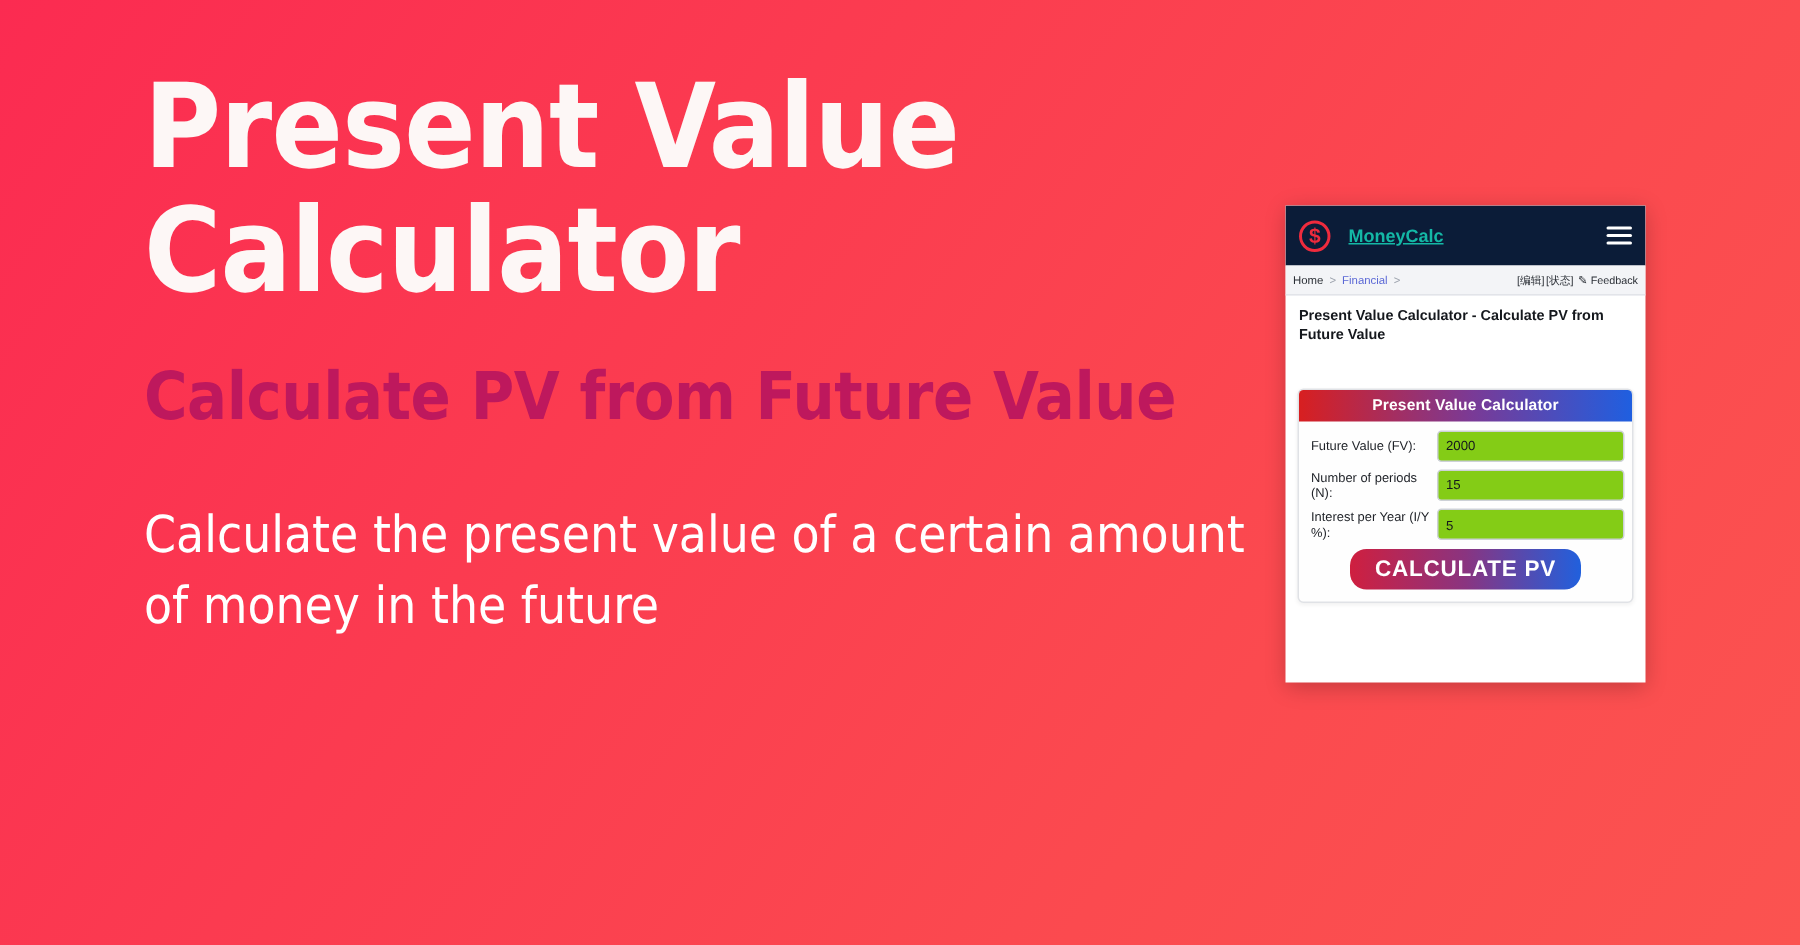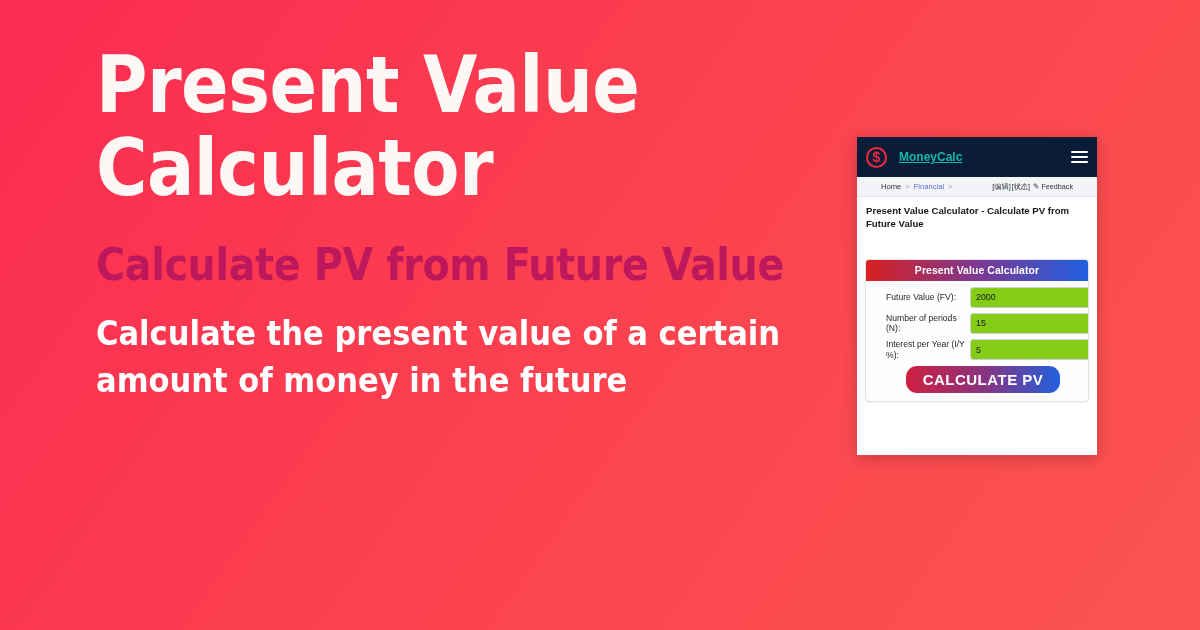--- a/index.html
+++ b/index.html
@@ -28,24 +28,24 @@
   #promo-subtitle {
     margin-top:32px;
     font-family:"DejaVu Sans Condensed","Liberation Sans", sans-serif;
     font-size:44px;
     font-weight:700;
     color:#be185d;
     line-height:1.1;
     letter-spacing:-0.3px;
   }
   #promo-desc {
-    margin-top:20px;
+    margin-top:44px;
     font-family:"DejaVu Sans Condensed","Liberation Sans", sans-serif;
     font-size:34px;
-    font-weight:700;
+    font-weight:400;
     color:#ffffff;
     line-height:1.38;
     max-width:760px;
   }
 
   
   #app-card {
     position:absolute;
     left:857px; top:137px;
     width:240px; height:318px;
@@ -91,21 +91,21 @@
   }
   #hamburger-icon span { display:block; height:2.3px; background:#ffffff; border-radius:1px; }
 
   
   #breadcrumb-bar {
     background:#f3f4f7;
     border-bottom:1px solid #e2e4e9;
     height:20px;
     display:flex;
     align-items:center;
-    padding:0 24px;
+    padding:0 5px;
     font-size:7.6px;
     color:#2b2f36;
     flex:none;
   }
   .crumb { color:#2b2f36; }
   .crumb.link { color:#5b68d6; }
   .crumb-sep { color:#9aa0ab; margin:0 4px; }
   #breadcrumb-tools {
     margin-left:auto;
     display:flex;
@@ -138,21 +138,21 @@
   }
   #calculator-panel-title {
     background:linear-gradient(90deg, #d81f20 0%, #7a3a96 52%, #1f5fe0 100%);
     color:#ffffff;
     font-size:10.4px;
     font-weight:700;
     text-align:center;
     padding:5px 4px;
     letter-spacing:0.1px;
   }
-  #calculator-form { padding:6px 8px 8px 8px;margin-left:12px; }
+  #calculator-form { padding:6px 8px 8px 8px; }
   .form-row {
     display:flex;
     align-items:center;
     margin-bottom:5px;
   }
   .form-label {
     width:84px;
     flex:none;
     font-size:8.6px;
     color:#1d2026;

